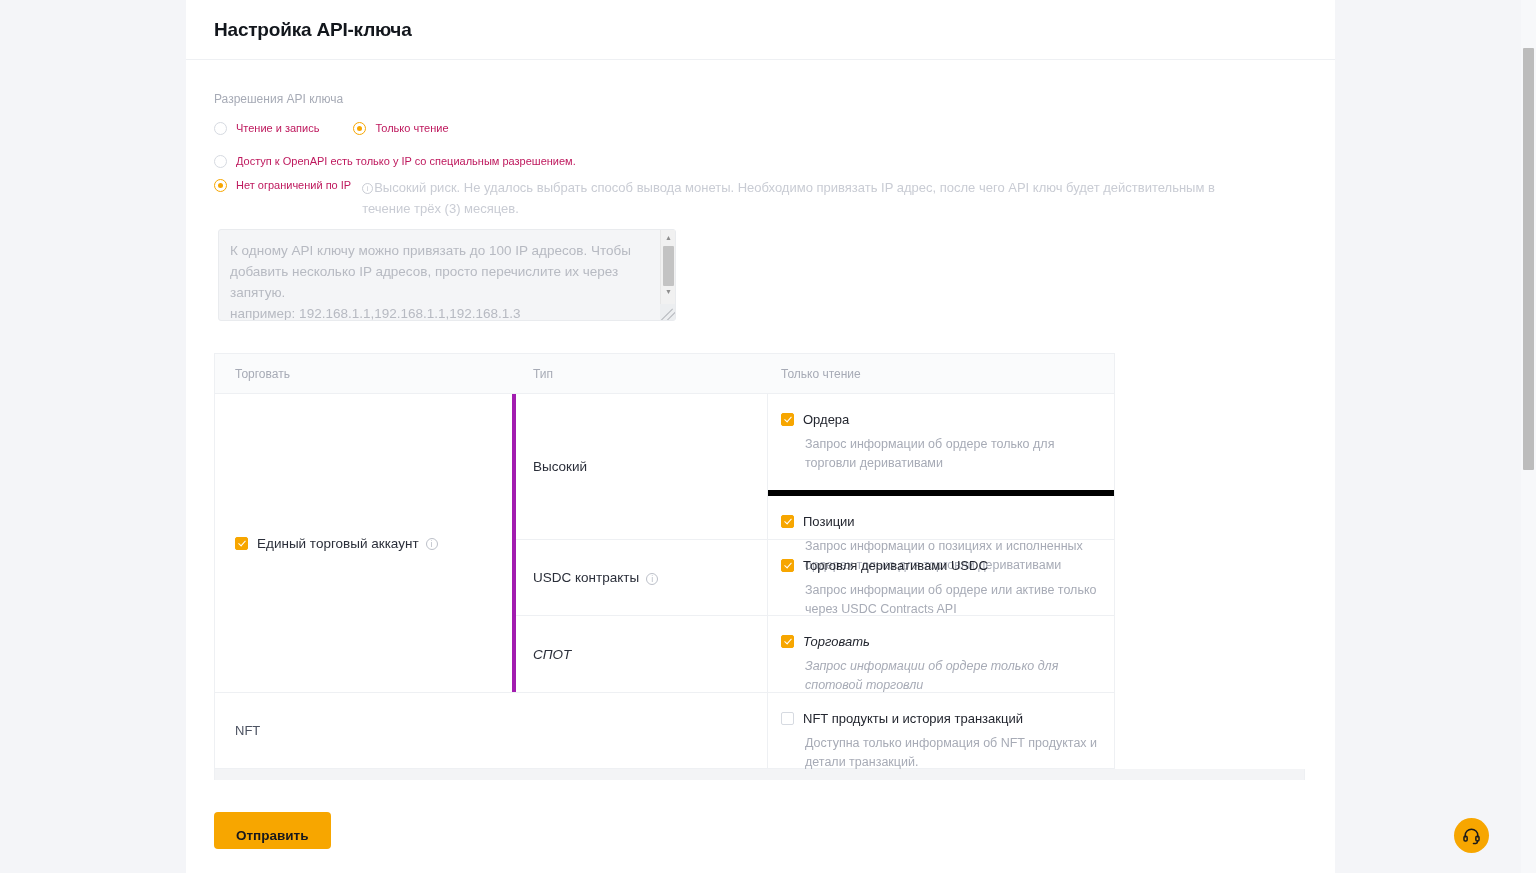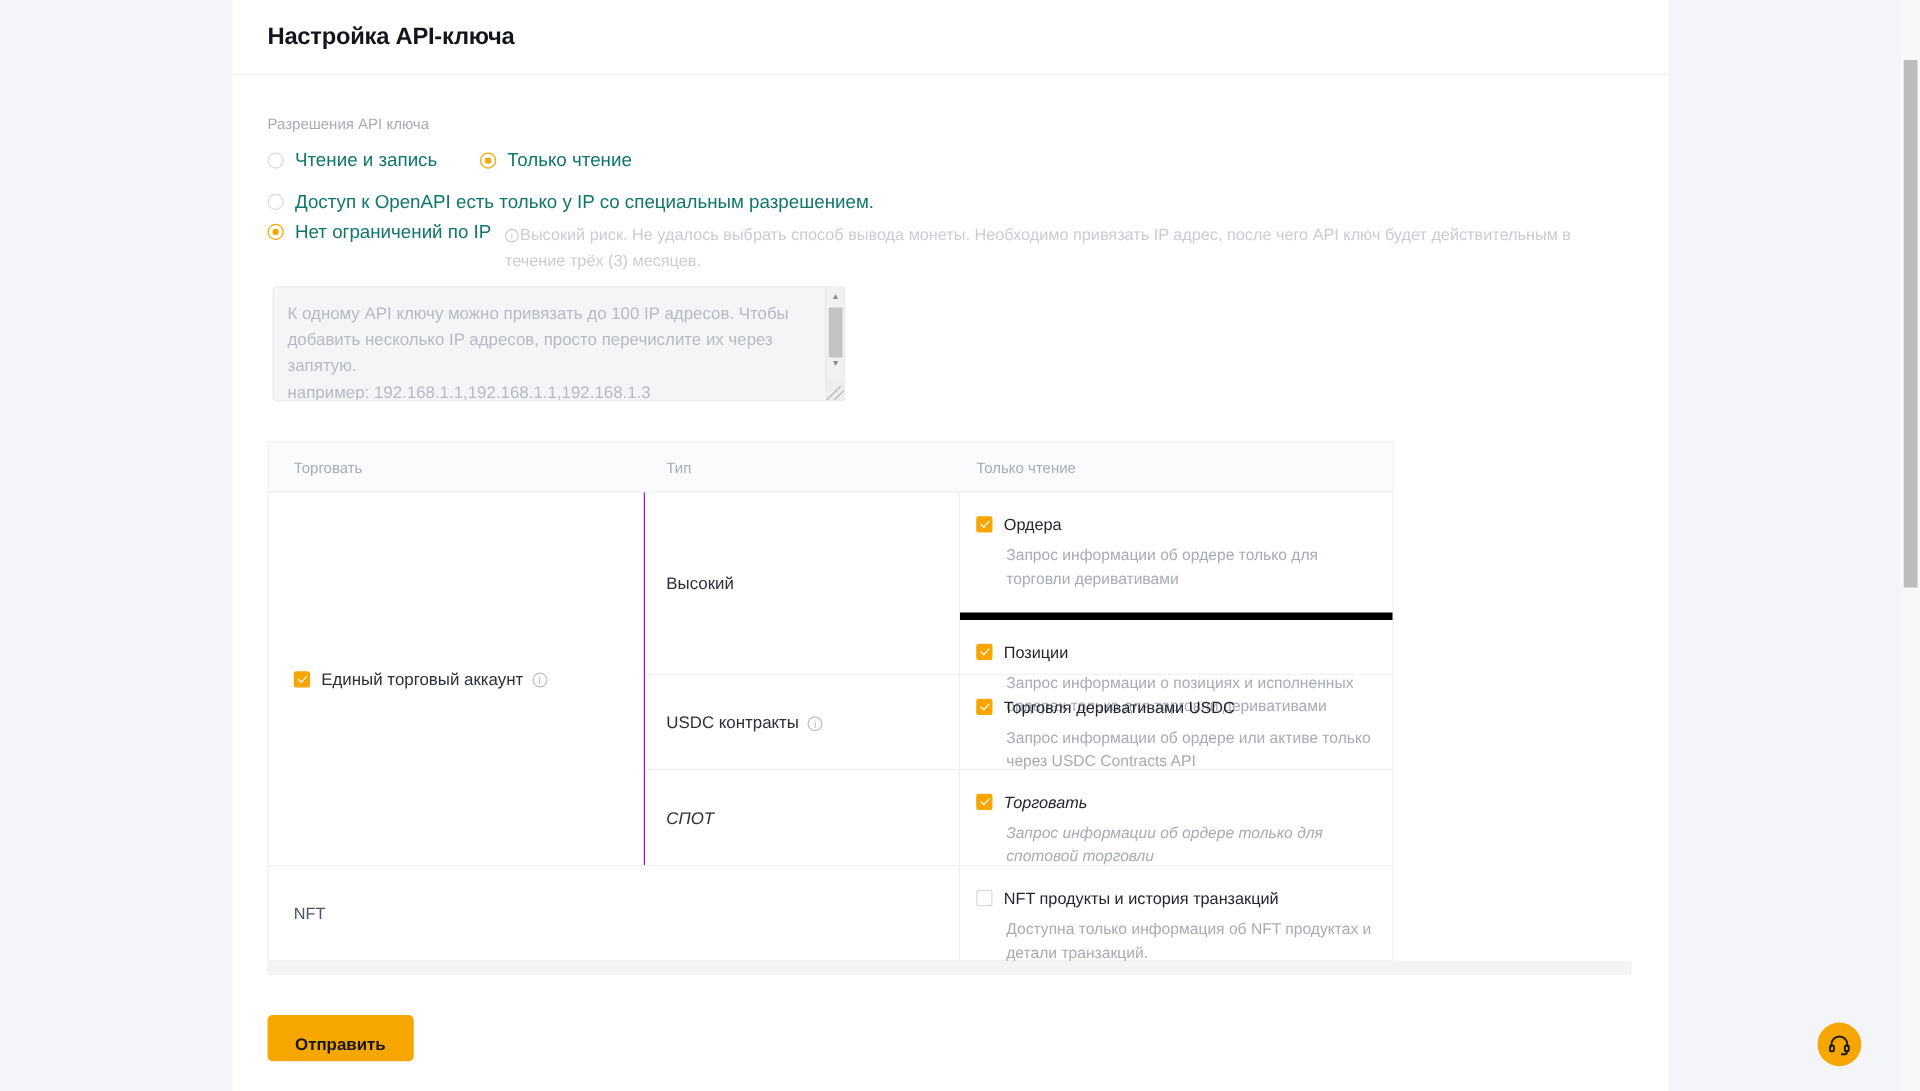--- a/index.html
+++ b/index.html
@@ -58,22 +58,22 @@
   .radio.checked::after {
     content:"";
     position:absolute;
     left:3px; top:3px;
     width:5px; height:5px;
     border-radius:50%;
     background:#f7a600;
   }
   .radio-label {
     margin-left:9px;
-    font-size:15px;
-    color:#0f766e;
+    font-size:11px;
+    color:#be185d;
     line-height:17px;
   }
   .radio-stack { margin-bottom:2px; }
   .radio-line { display:flex; align-items:flex-start; margin-bottom:7px; }
 
   .risk-note {
     color:#c9ccd4;
     font-size:13px;
     line-height:21px;
     margin-left:11px;
@@ -159,21 +159,21 @@
     font-size:12px;
     color:#a7abb6;
   }
   .c1 { width:301px; flex:0 0 301px; padding-left:20px; }
   .c2 { width:252px; flex:0 0 252px; padding-left:17px; }
   .c3 { flex:1 1 auto; padding-left:13px; }
 
   .grouprow { display:flex; border-bottom:1px solid #eef0f3; }
   .acct-cell {
     width:301px; flex:0 0 301px;
-    border-right:1px solid #a21caf;
+    border-right:4px solid #a21caf;
     display:flex; align-items:center;
     padding-left:20px;
   }
   .sub-col { flex:1 1 auto; }
   .subrow { display:flex; border-bottom:1px solid #eef0f3; }
   .subrow:last-child { border-bottom:none;font-style:italic; }
   .type-cell {
     width:252px; flex:0 0 252px;
     border-right:1px solid #eef0f3;
     display:flex; align-items:center;

